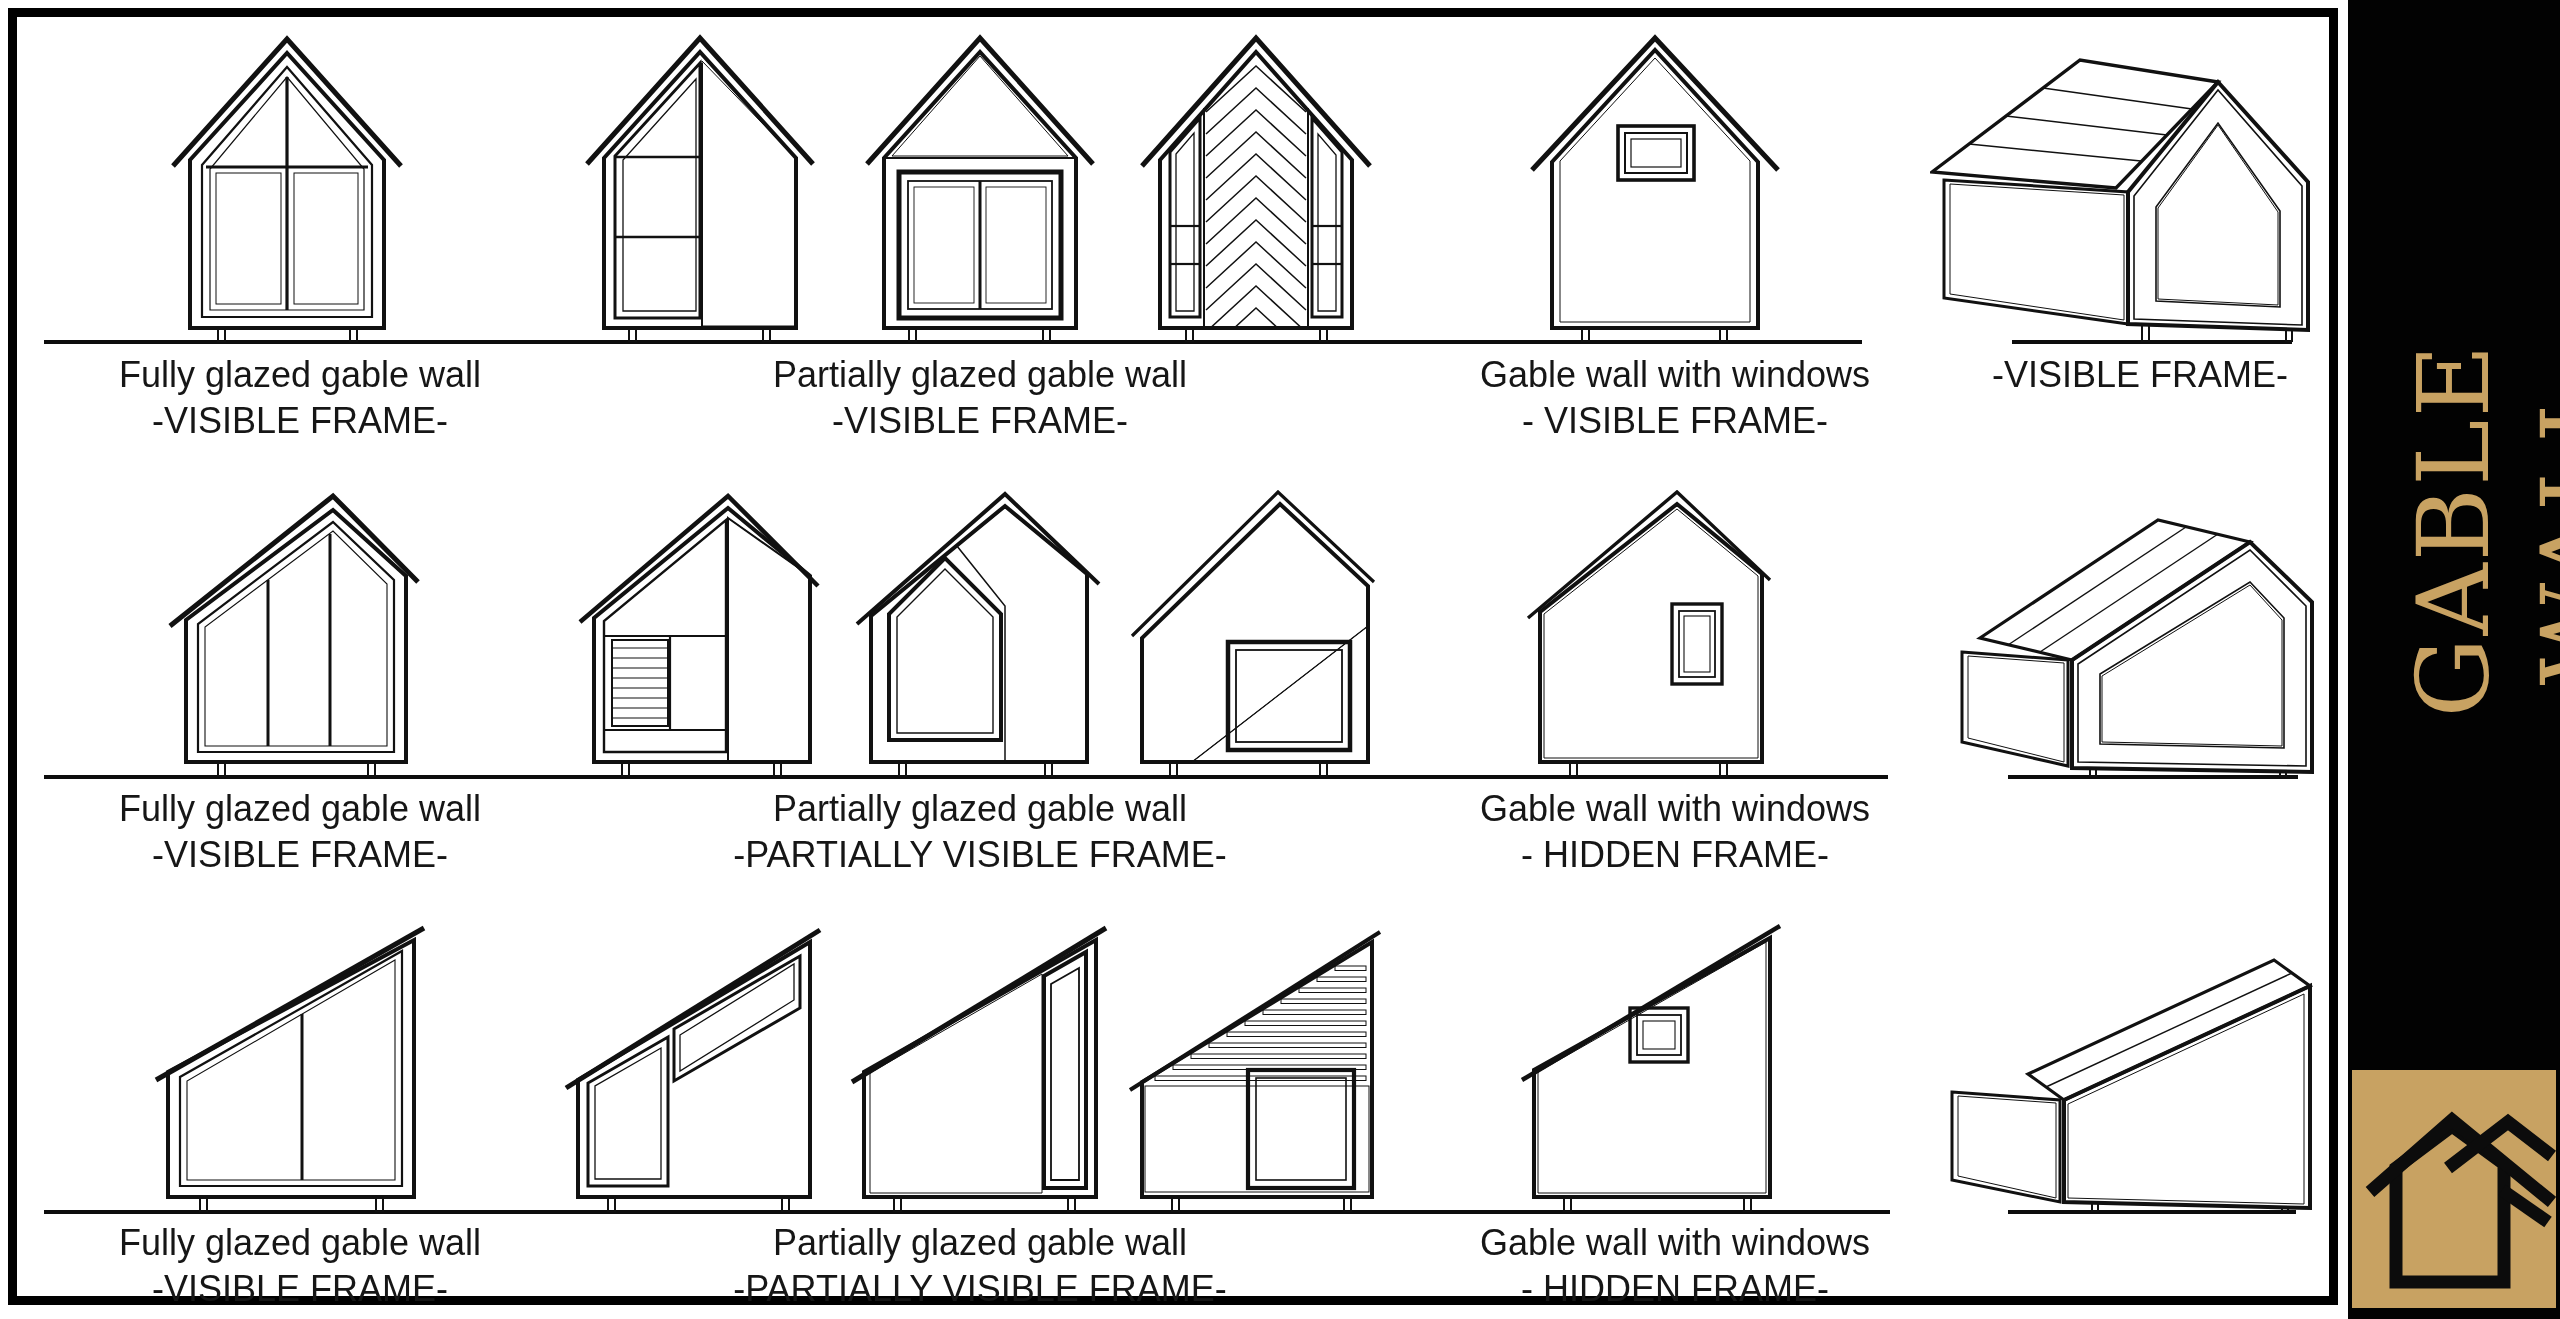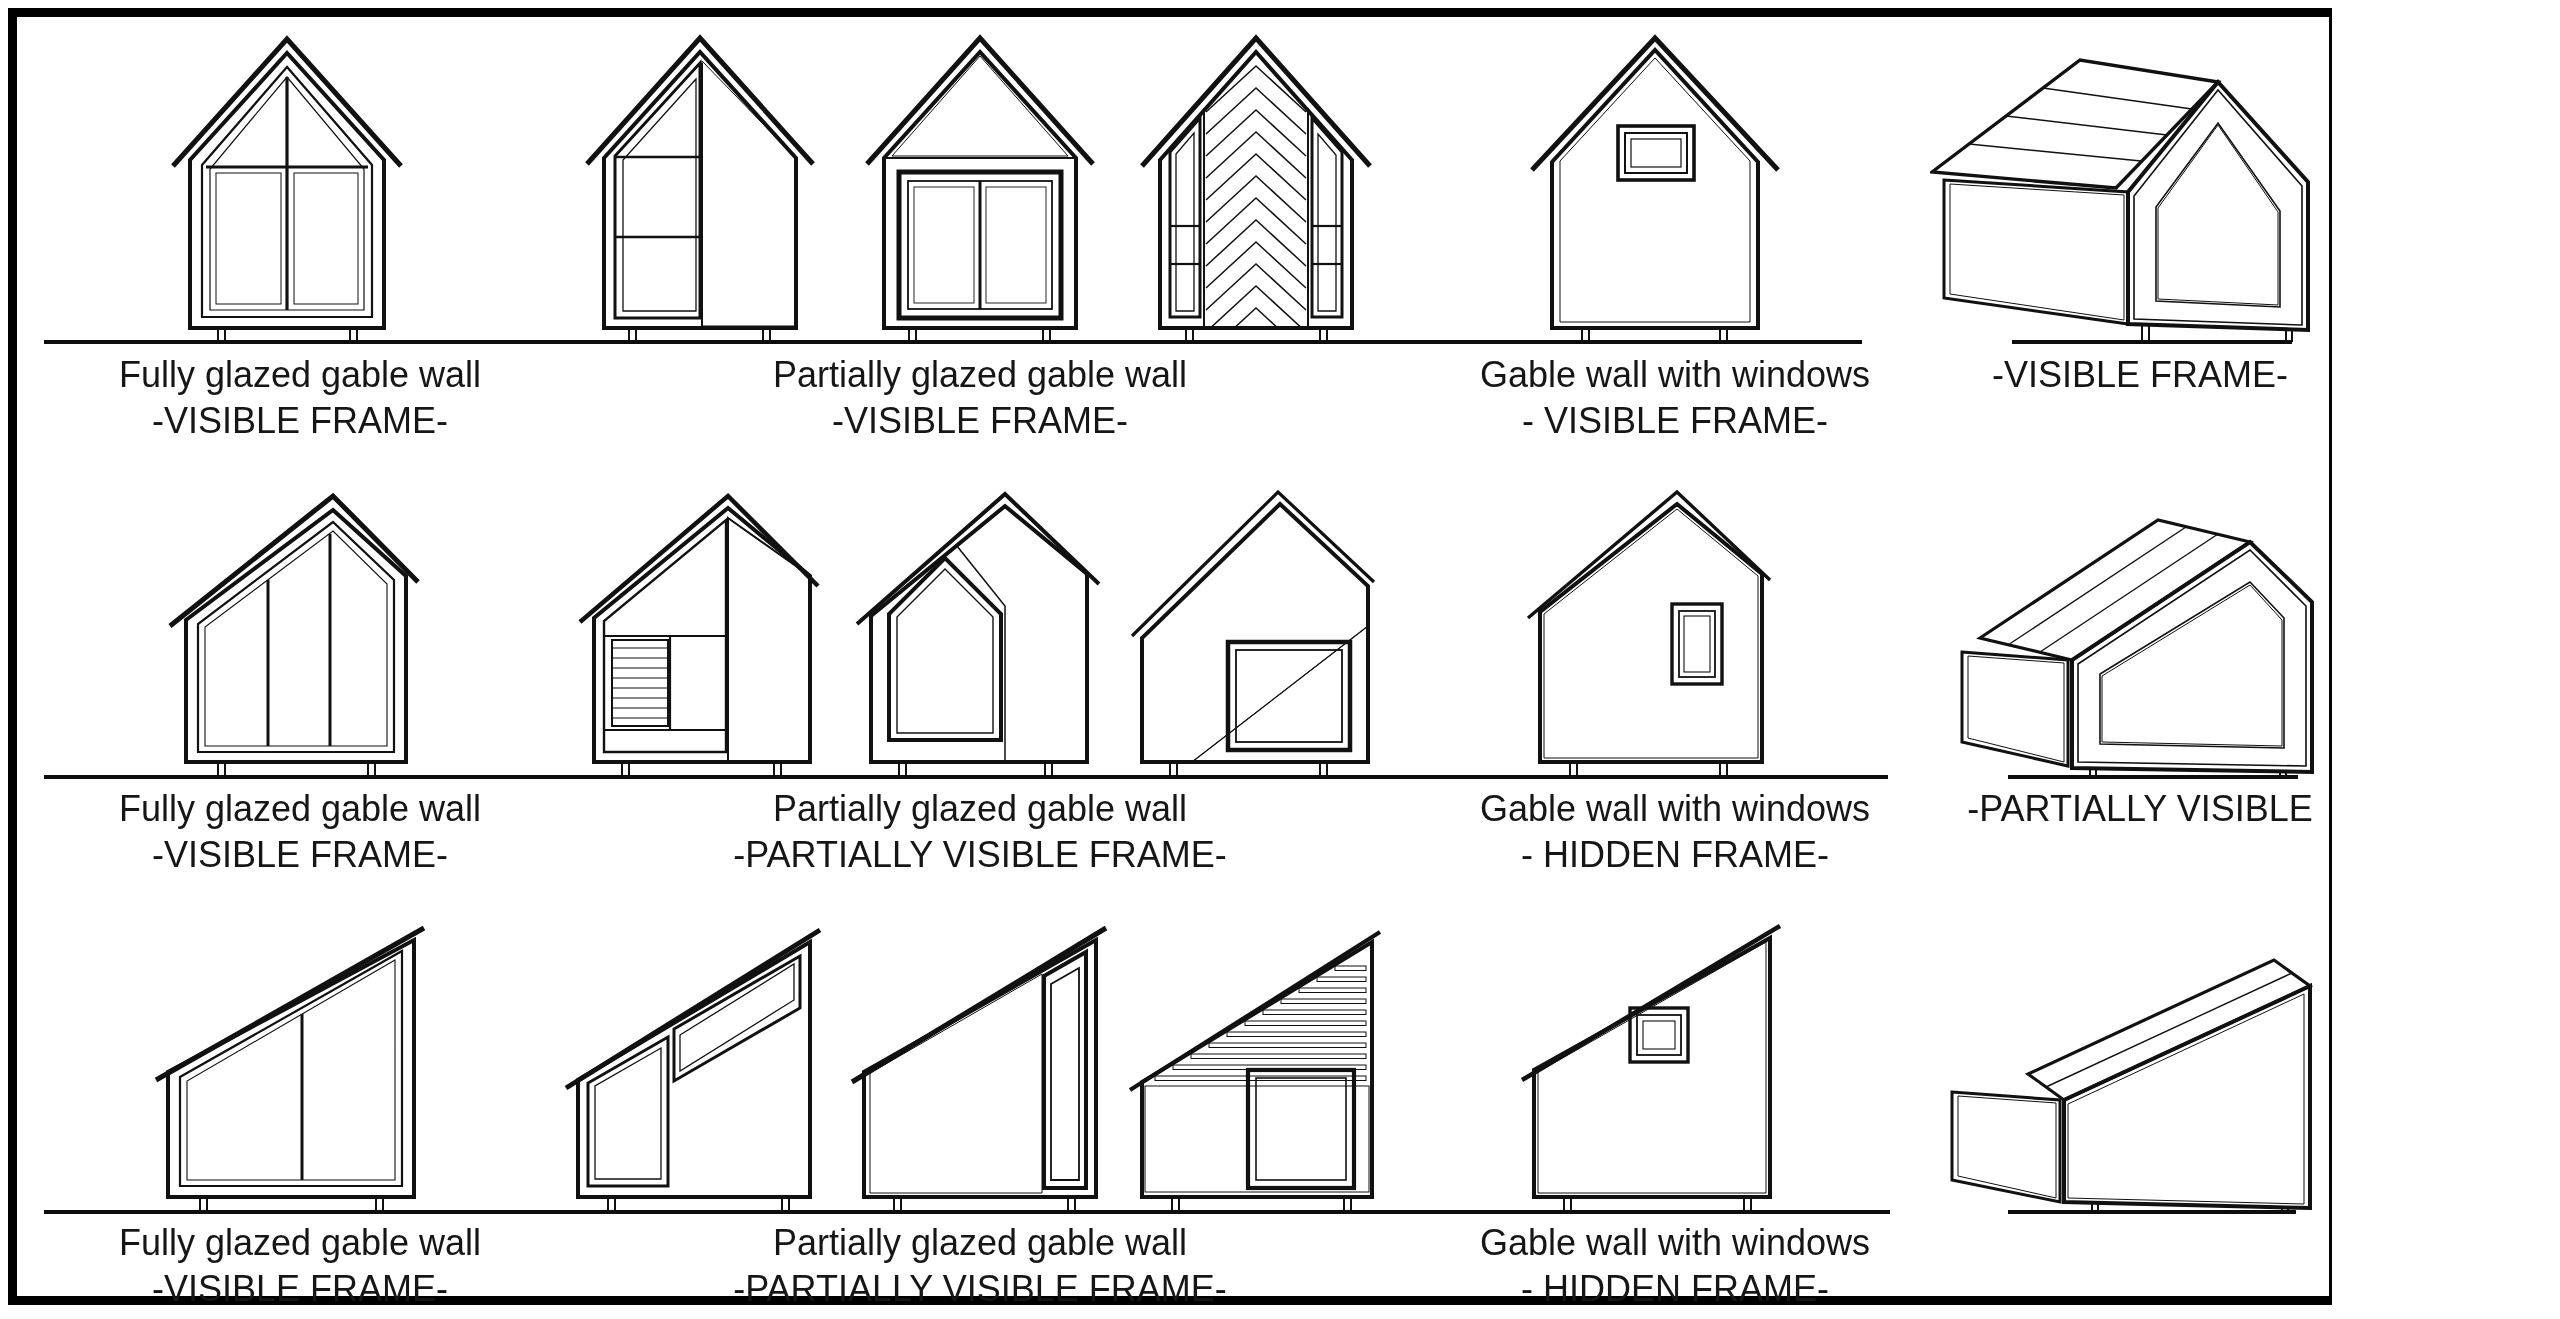--- a/index.html
+++ b/index.html
@@ -1,16 +1,16 @@
 <!DOCTYPE html>
 <html><head>
 <meta charset="utf-8">
 <style>
   html,body{margin:0;padding:0;background:#fff;}
-  #stage{position:relative;width:2332px;height:1319px;background:#ffffff;overflow:hidden;
+  #stage{position:relative;width:2560px;height:1319px;background:#ffffff;overflow:hidden;
          font-family:"Liberation Sans", sans-serif;}
   .frame{position:absolute;left:8px;top:8px;width:2330px;height:1297px;
          border:9px solid #000;box-sizing:border-box;}
   .ground{position:absolute;height:4px;background:#0d0d0d;}
   .fig{position:absolute;}
   .fig path,.fig polygon,.fig polyline,.fig rect,.fig line{stroke:#111;fill:none;stroke-linejoin:miter;stroke-linecap:butt;}
   .lbl{position:absolute;width:600px;text-align:center;color:#161616;
        font-size:36px;font-weight:500;line-height:46px;letter-spacing:0;}
   .lbl span{display:block;}
   .sidebar{position:absolute;left:2348px;top:0;width:212px;height:1319px;background:#020202;}
@@ -347,21 +347,20 @@
   </div>
   <div class="lbl" style="left:680px;top:786px">
     <span>Partially glazed gable wall</span>
     <span>-PARTIALLY VISIBLE FRAME-</span>
   </div>
   <div class="lbl" style="left:1375px;top:786px">
     <span>Gable wall with windows</span>
     <span>- HIDDEN FRAME-</span>
   </div>
   <div class="lbl" style="left:1840px;top:786px">
-    <span>-PARTIALLY VISIBLE</span>
   </div>
 
   <div class="lbl" style="left:0px;top:1220px">
     <span>Fully glazed gable wall</span>
     <span>-VISIBLE FRAME-</span>
   </div>
   <div class="lbl" style="left:680px;top:1220px">
     <span>Partially glazed gable wall</span>
     <span>-PARTIALLY VISIBLE FRAME-</span>
   </div>

